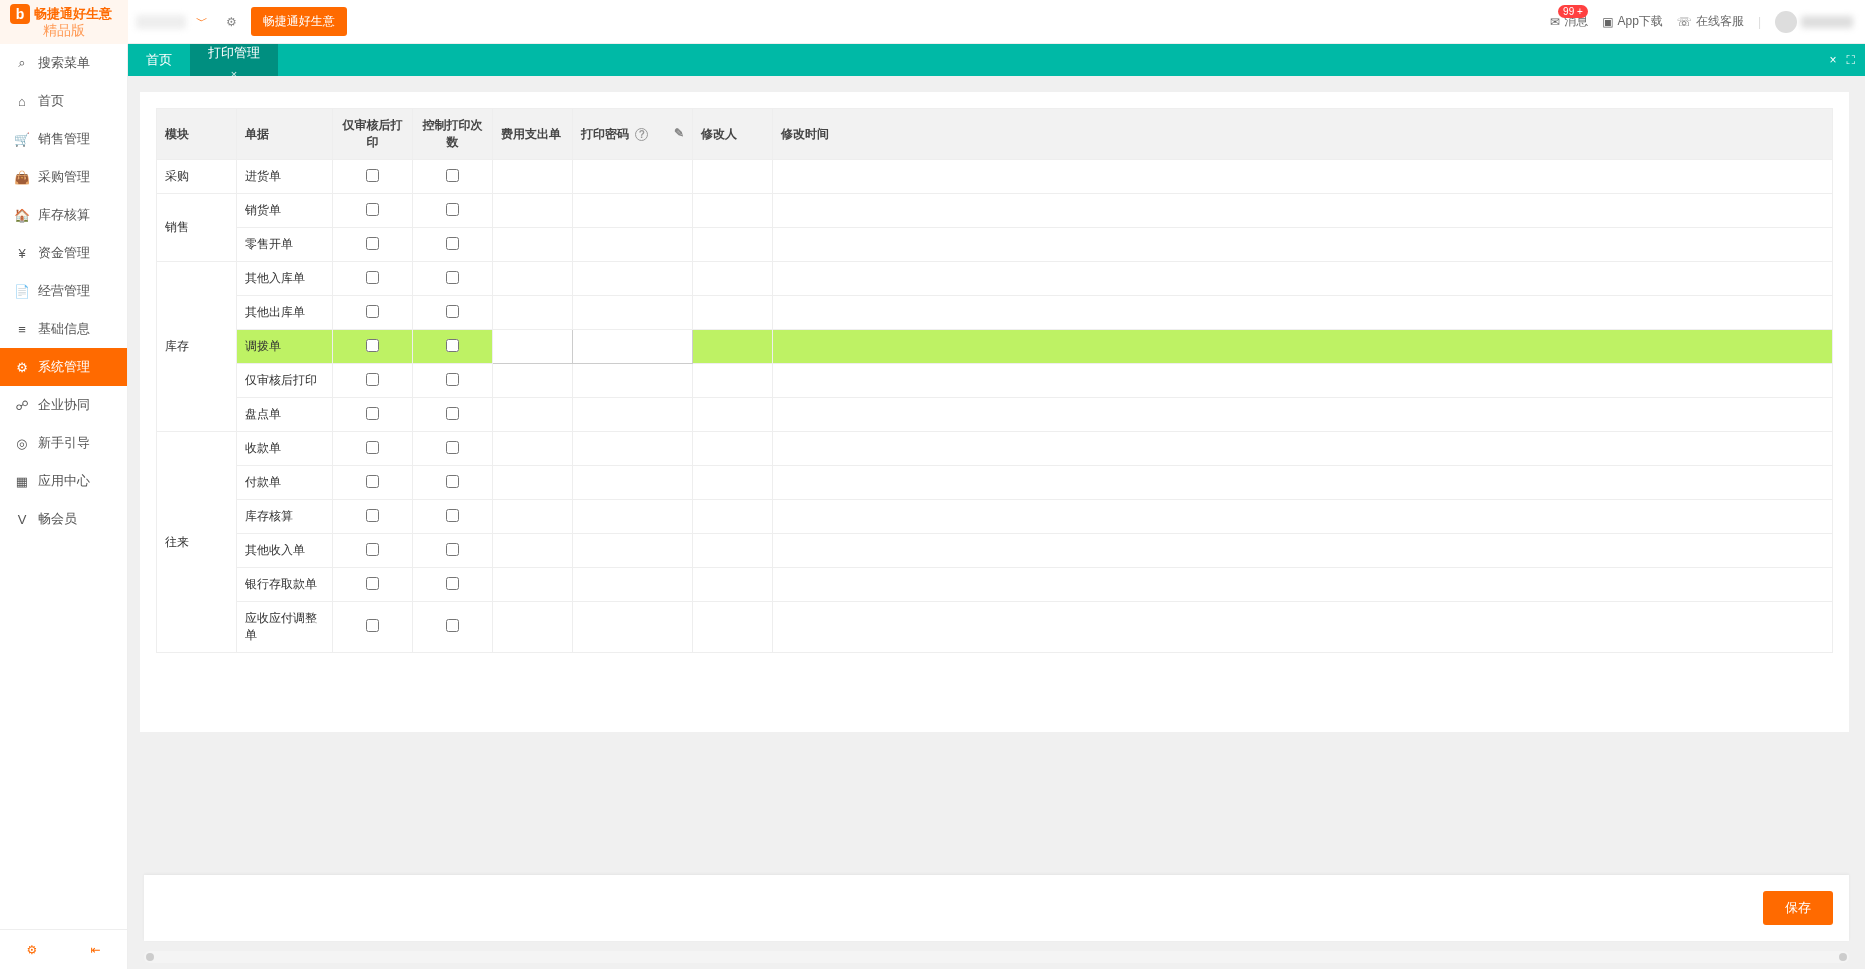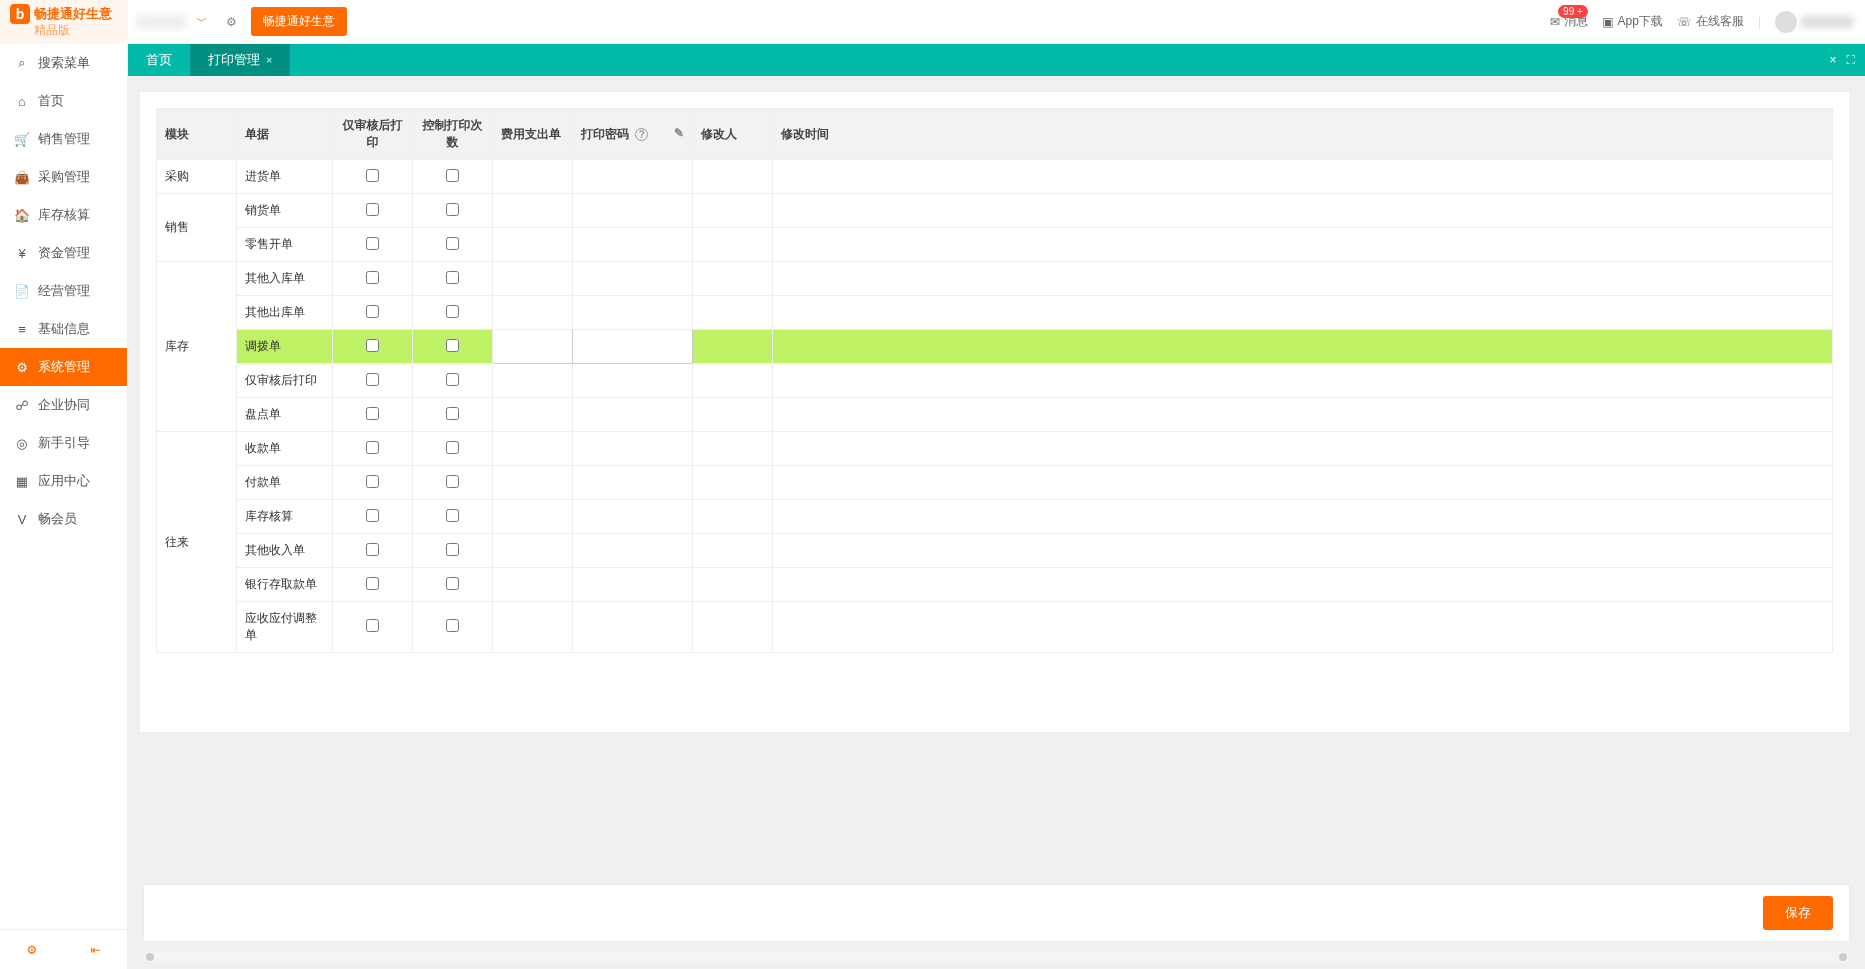--- a/index.html
+++ b/index.html
@@ -4,21 +4,21 @@
 <style>
 * { box-sizing: border-box; margin: 0; padding: 0; }
 body { font-family: "Microsoft YaHei", Arial, sans-serif; font-size: 12px; color: #333; background: #fff; overflow: hidden; }
 .app { display: flex; flex-direction: column; height: 969px; width: 1865px; }
 
 
 .header { height: 44px; display: flex; align-items: center; padding: 0 12px; border-bottom: 1px solid #eee; background: #fff; }
 .logo-area { display: flex; align-items: center; width: 128px; background: #fff6ef; height: 44px; margin: 0 -12px 0 -12px; padding: 0 10px; }
 .logo-icon { width: 20px; height: 20px; background: #ff6a00; border-radius: 4px; display:flex;align-items:center;justify-content:center;color:#fff;font-weight:bold;font-size:14px; }
 .logo-text { color:#ff6a00; font-size:13px; font-weight:bold; margin-left:4px; }
-.logo-sub { color:#ff9a55; font-size:12px; margin-left:24px; margin-top:-2px; }
+.logo-sub { color:#ff9a55; font-size:14px; margin-left:33px; margin-top:-2px; }
 .company-select { margin-left: 20px; display:flex; align-items:center; color:#999; }
 .company-select .blur { filter: blur(3px); background:#eee; width:50px; height:14px; border-radius:2px; }
 .chev { color:#ff6a00; margin: 0 10px; font-size:12px; }
 .gear-btn { color:#888; margin: 0 8px; cursor:pointer; }
 .orange-btn { background:#ff6a00; color:#fff; border:none; padding:6px 12px; border-radius:3px; font-size:12px; cursor:pointer; margin-left:6px; }
 .header-spacer { flex:1; }
 .header-right { display:flex; align-items:center; gap:14px; color:#666; }
 .hr-item { display:flex; align-items:center; gap:4px; cursor:pointer; position:relative; }
 .badge { position:absolute; top:-8px; left:8px; background:#ff4040; color:#fff; font-size:10px; padding:1px 5px; border-radius:8px; }
 .avatar { width:22px; height:22px; border-radius:50%; background:#ddd; }
@@ -32,21 +32,21 @@
 .side-list { flex:1; overflow:auto; }
 .side-item { display:flex; align-items:center; gap:8px; padding:10px 14px; color:#555; cursor:pointer; font-size:13px; }
 .side-item.active { background:#ff6a00; color:#fff; }
 .side-icon { width:16px; height:16px; display:inline-flex; align-items:center; justify-content:center; }
 .side-footer { height:40px; border-top:1px solid #eee; display:flex; align-items:center; justify-content:space-around; color:#ff6a00; }
 
 
 .content { flex:1; display:flex; flex-direction:column; background:#f0f0f0; min-width:0; }
 .tabs { height:32px; background:#00b9a6; display:flex; align-items:stretch; }
 .tab { padding:0 18px; display:flex; align-items:center; gap:6px; color:#fff; font-size:13px; cursor:pointer; }
-.tab.active { background:#008f80; }
+.tab.active { background:#008f80;flex-direction:column; }
 .tab-close { font-size:11px; opacity:.85; }
 .tabs-spacer { flex:1; }
 .tabs-right { display:flex; align-items:center; gap:10px; padding:0 10px; color:#fff; }
 .tabs-right span { cursor:pointer; }
 
 .work { flex:1; padding:16px 16px 8px 12px; overflow:auto; }
 .panel { background:#fff; padding:16px 16px 8px 16px; min-height:640px; }
 
 
 .tbl { width:100%; border-collapse:collapse; table-layout:fixed; }
@@ -60,21 +60,21 @@
 .col-pwd { width:120px; }
 .col-user { width:80px; }
 .tbl td.center, .tbl th.center { text-align:center; }
 .row-hl td { background:#bef264; }
 .row-hl td.inputcell { background:#fff; border:1px solid #ccc; }
 .chk { width:13px; height:13px; }
 .help-icon { display:inline-block; border:1px solid #999; color:#999; border-radius:50%; width:13px; height:13px; line-height:11px; text-align:center; font-size:10px; margin-left:3px; }
 .edit-icon { float:right; color:#888; }
 
 
-.footerbar { height:56px; background:#fff; margin:0 16px 10px 16px; display:flex; align-items:center; justify-content:flex-end; padding:0 16px; box-shadow:0 -1px 3px rgba(0,0,0,.05); }
+.footerbar { height:66px; background:#fff; margin:0 16px 10px 16px; display:flex; align-items:center; justify-content:flex-end; padding:0 16px; box-shadow:0 -1px 3px rgba(0,0,0,.05); }
 .min-footerbar { }
 .save-btn { background:#ff6a00; color:#fff; border:none; padding:8px 22px; border-radius:3px; font-size:13px; cursor:pointer; }
 
 
 .hscroll { height:12px; margin:0 16px 6px 16px; background:#f4f4f4; border-radius:6px; position:relative; }
 .hscroll .thumb-l { position:absolute; left:2px; top:2px; width:8px; height:8px; background:#ccc; border-radius:4px; }
 .hscroll .thumb-r { position:absolute; right:2px; top:2px; width:8px; height:8px; background:#ccc; border-radius:4px; }
 </style>
 </head>
 <body>

